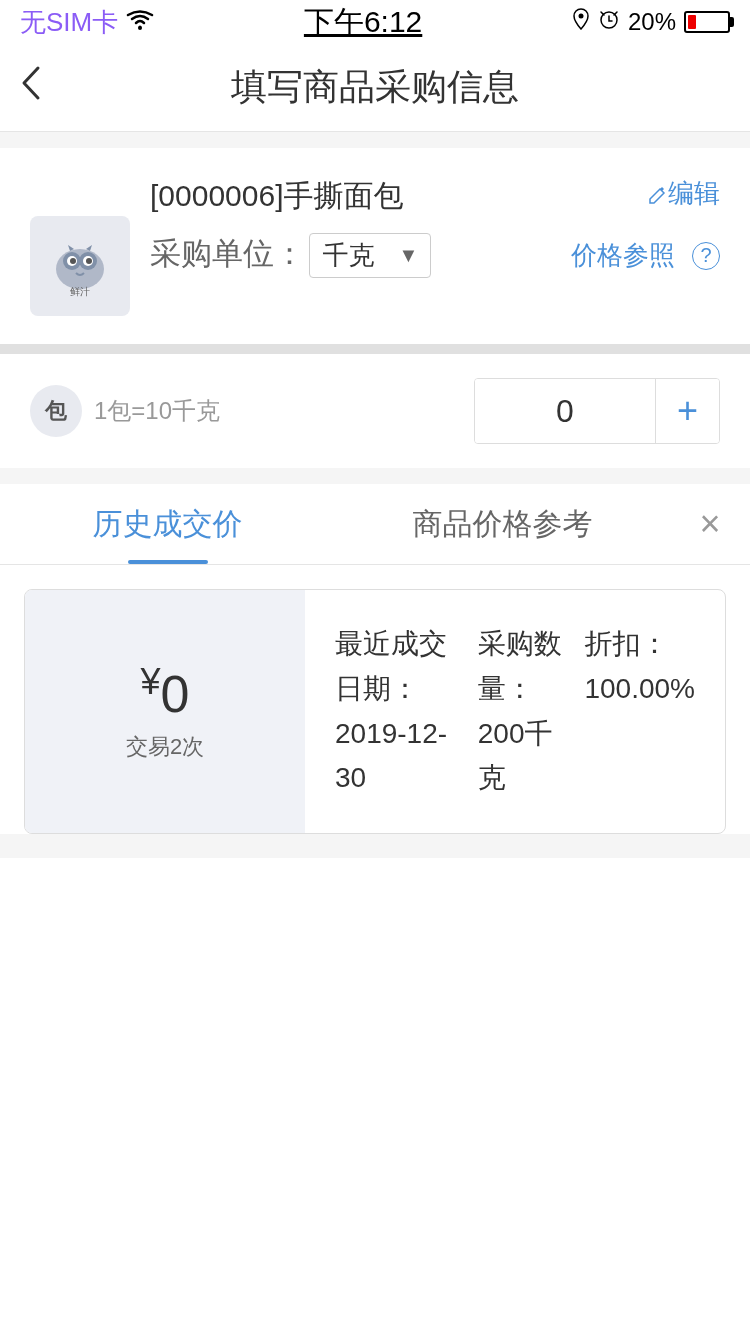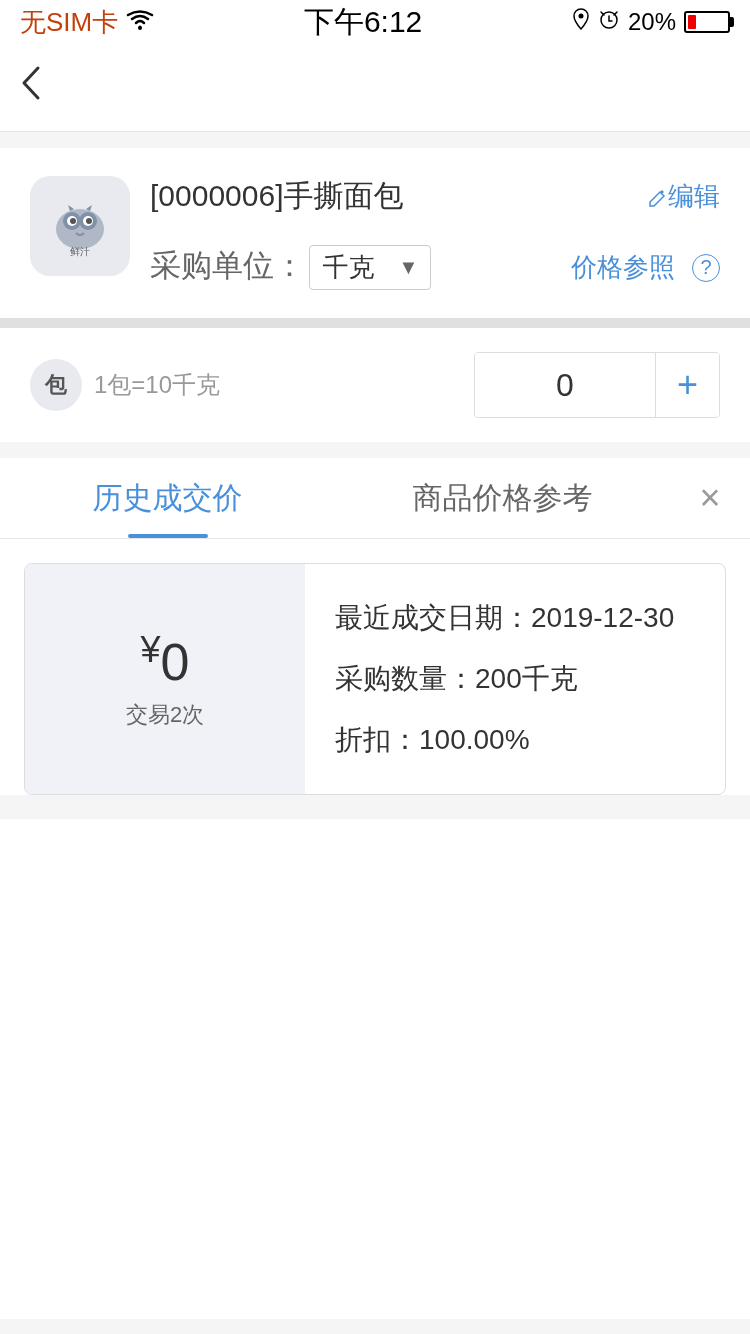--- a/index.html
+++ b/index.html
@@ -21,26 +21,27 @@
       align-items: center;
       justify-content: space-between;
       padding: 0 20px;
       font-size: 28px;
     }
     .status-left {
       display: flex;
       align-items: center;
       gap: 8px;
       font-size: 26px;
-      color: #c2410c;
+      color: #8b5cf6;
     }
     .status-center {
       font-size: 30px;
       font-weight: 500;
       color: #000;
+      text-decoration: underline;
     }
     .status-right {
       display: flex;
       align-items: center;
       gap: 8px;
       font-size: 24px;
       color: #000;
     }
     .battery {
       display: inline-flex;
@@ -105,36 +106,37 @@
       margin-top: 16px;
       padding: 28px 30px;
       display: flex;
       align-items: flex-start;
       gap: 20px;
     }
     .product-thumb {
       width: 100px;
       height: 100px;
       background: #e8eaf0;
-      border-radius: 20px;
+      border-radius: 8px;
       display: flex;
       align-items: center;
       justify-content: center;
       flex-shrink: 0;
       overflow: hidden;
+      margin-top: 40px;
     }
     
     .product-info {
       flex: 1;
     }
     .product-header {
       display: flex;
       justify-content: space-between;
-      align-items: center;
-      margin-bottom: 28px;
+      align-items: flex-start;
+      margin-bottom: 16px;
     }
     .product-name {
       font-size: 30px;
       color: #333;
       font-weight: 500;
     }
     .edit-link {
       font-size: 26px;
       color: #4a90d9;
       display: flex;
@@ -326,21 +328,21 @@
     }
     .history-trade-count {
       font-size: 22px;
       color: #666;
       margin-top: 8px;
     }
     .history-price-right {
       flex: 1;
       padding: 32px 30px;
       display: flex;
-      flex-direction: column;
+      flex-direction: row;
       justify-content: center;
       gap: 16px;
     }
     .history-detail-item {
       font-size: 28px;
       color: #333;
       line-height: 1.6;
     }
 
     
@@ -390,20 +392,21 @@
     </div>
   </div>
 </div>
 
 <div class="nav-bar">
   <div class="nav-back">
     <svg width="22" height="38" viewBox="0 0 22 38">
       <path d="M18 4 L4 19 L18 34" stroke="#333" stroke-width="3" fill="none" stroke-linecap="round" stroke-linejoin="round"></path>
     </svg>
   </div>
+  <div class="nav-title">填写商品采购信息</div>
 </div>
 
 <div class="product-card">
   <div class="product-thumb">
     <svg width="80" height="70" viewBox="0 0 80 70">
 
       <ellipse cx="40" cy="38" rx="24" ry="20" fill="#b0b8c8"></ellipse>
       <circle cx="32" cy="30" r="9" fill="#8090a8"></circle>
       <circle cx="48" cy="30" r="9" fill="#8090a8"></circle>
       <circle cx="32" cy="30" r="5" fill="#fff"></circle>

